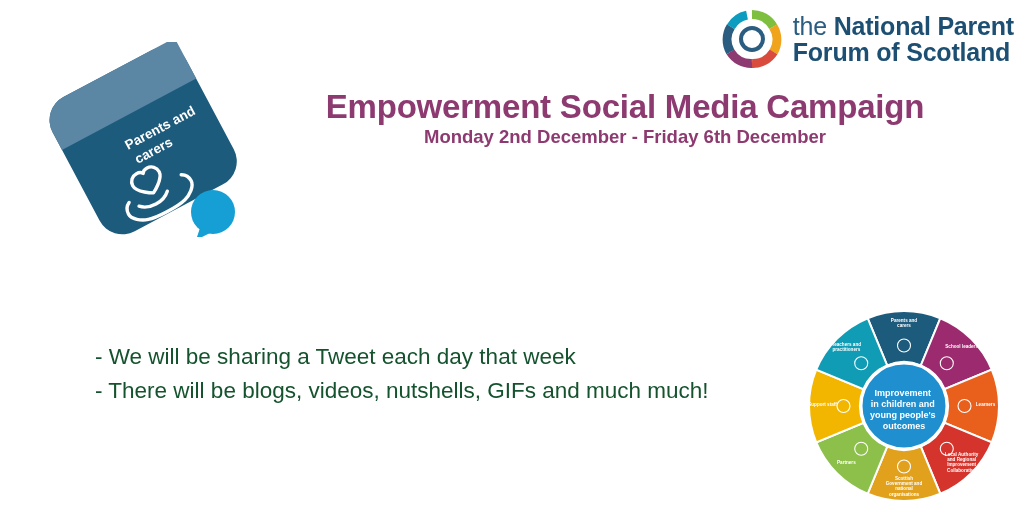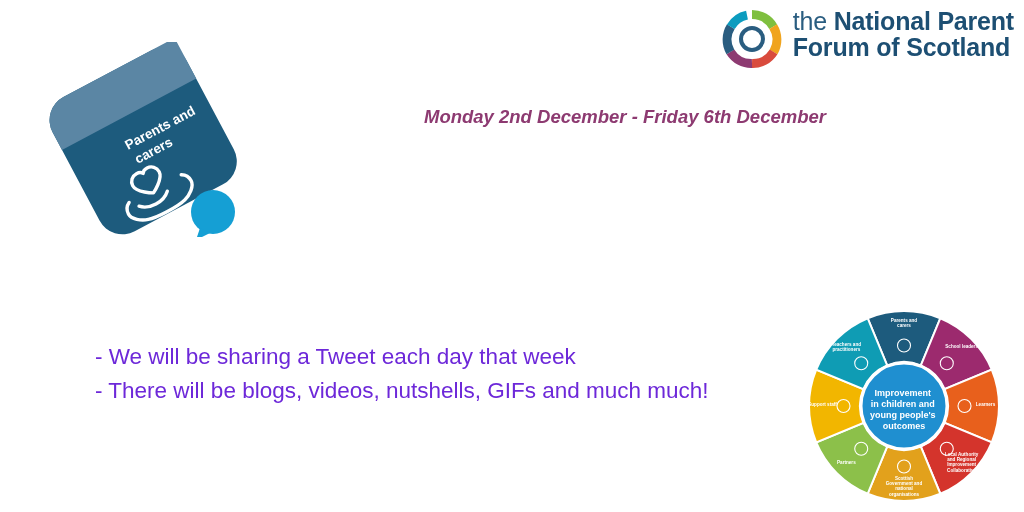--- a/index.html
+++ b/index.html
@@ -14,20 +14,21 @@
     overflow: hidden;
     font-family: "Liberation Sans", sans-serif;
   }
 
   
   #org-logo {
     position: absolute;
     top: 8px;
     right: 10px;
     display: flex;
+    align-items: center;
     gap: 10px;
   }
   #org-logo .ring {
     width: 62px;
     height: 62px;
     flex: 0 0 auto;
   }
   #org-logo .wordmark {
     line-height: 1.04;
     color: #1d4f73;
@@ -74,33 +75,31 @@
     white-space: nowrap;
   }
   #title-sub {
     margin-top: 10px;
     font-size: 29px;
     font-weight: 700;
     color: #8d3a71;
     letter-spacing: -0.2px;
   }
   #title-dates {
-    margin-top: 18px;
     font-size: 18.5px;
     font-weight: 700;
-    font-style: italic;
     color: #8d3a71;
   }
 
   
   #body-lines {
     position: absolute;
     left: 95px;
     top: 340px;
-    color: #6d28d9;
+    color: #14532d;
     font-size: 22.5px;
     line-height: 1.52;
   }
   #body-lines div { white-space: nowrap; }
 
   
   #improvement-wheel {
     position: absolute;
     right: 22px;
     bottom: 8px;
@@ -153,20 +152,21 @@
     </g>
 
     <g>
       <circle cx="173" cy="170" r="22" fill="#159fd4"></circle>
       <path d="M160 186 l-4 12 l14 -7 z" fill="#159fd4"></path>
     </g>
   </svg>
 </div>
 
 <div id="heading-block">
+  <div id="title-main">Empowerment Social Media Campaign</div>
   <div id="title-dates">Monday 2nd December - Friday 6th December</div>
 </div>
 
 <div id="body-lines">
   <div>- We will be sharing a Tweet each day that week</div>
   <div>- There will be blogs, videos, nutshells, GIFs and much much!</div>
 </div>
 
 <div id="improvement-wheel">
   <svg viewBox="0 0 196 196" width="196" height="196" aria-hidden="true">

